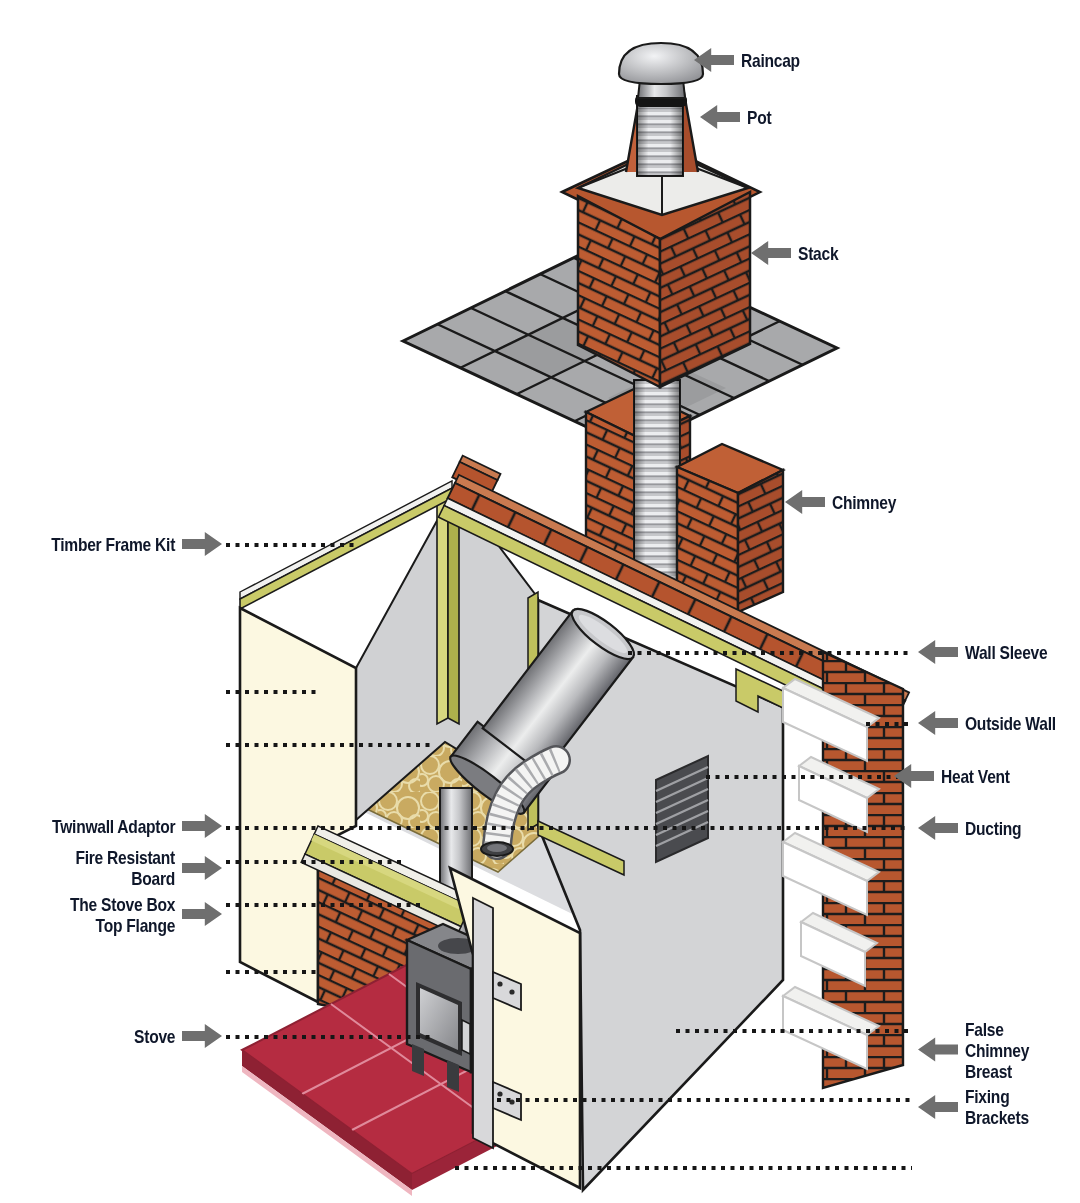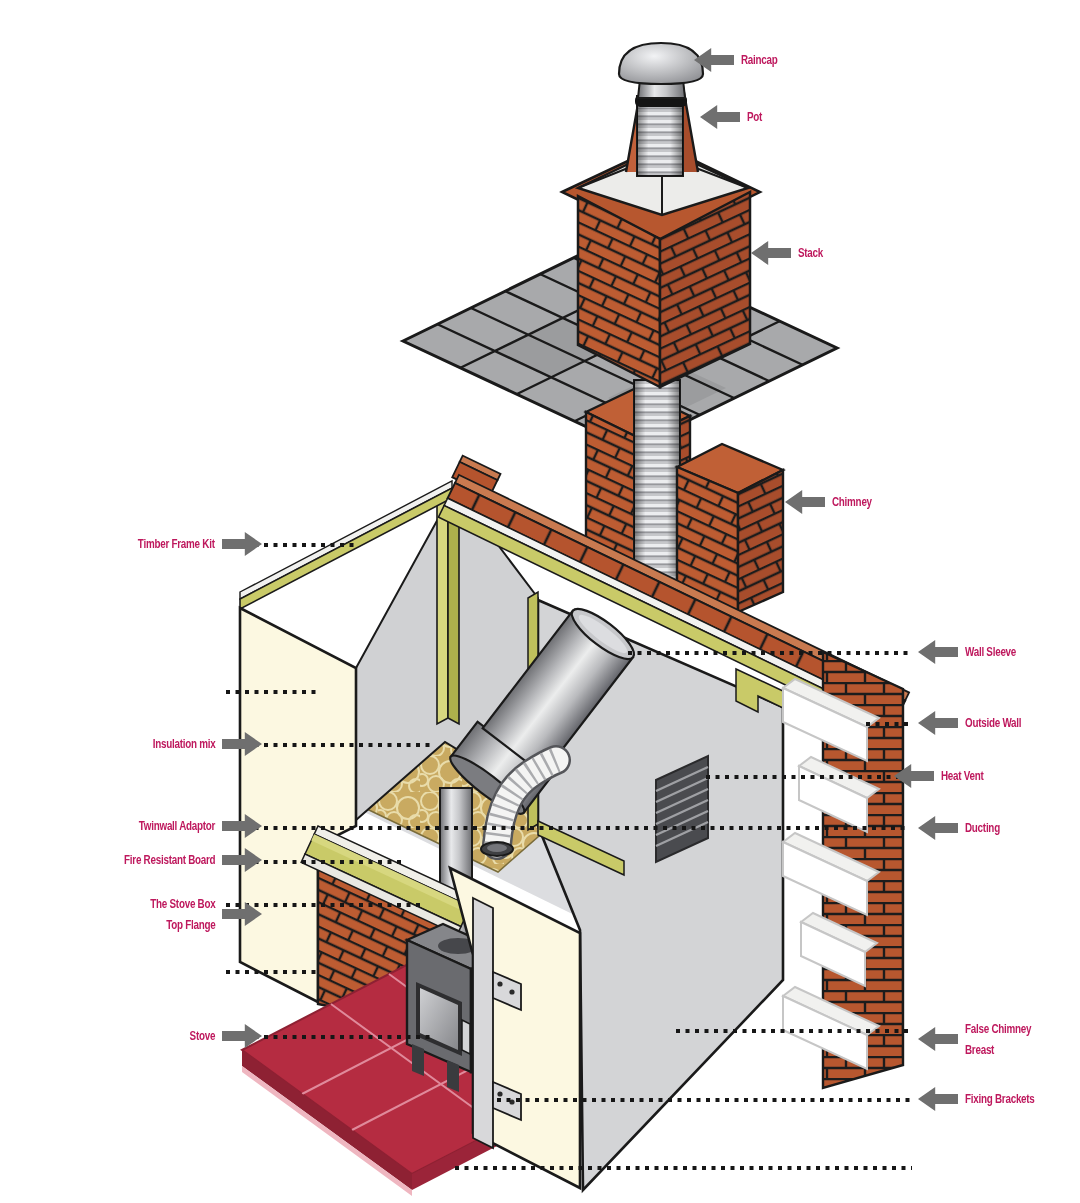--- a/index.html
+++ b/index.html
@@ -1,22 +1,22 @@
 <!DOCTYPE html>
 <html><head>
 <meta charset="utf-8">
 <style>
   html,body{margin:0;padding:0;background:#fff;}
   #stage{position:relative;width:1080px;height:1203px;overflow:hidden;background:#fff;
          font-family:"Liberation Sans",sans-serif;}
   #art{position:absolute;left:0;top:0;}
-  .label{position:absolute;display:flex;align-items:center;color:#be185d;font-weight:bold;
-         font-size:12px;line-height:21px;white-space:pre-line;}
+  .label{position:absolute;display:flex;align-items:center;color:#0f172a;font-weight:bold;
+         font-size:19px;line-height:21px;white-space:pre-line;}
   .label .txt{display:block;letter-spacing:-0.3px;}
-  .llabel{left:0;width:222px;justify-content:flex-end;padding-left:40px;}
+  .llabel{left:0;width:222px;justify-content:flex-end;}
   .llabel .txt{text-align:right;transform:scaleX(0.82);transform-origin:right center;margin-right:7px;}
   .rlabel .txt{text-align:left;transform:scaleX(0.82);transform-origin:left center;margin-left:7px;}
   .arrow{flex:0 0 auto;width:40px;height:26px;background:#6f6f6f;}
   .arrow.right{clip-path:polygon(0 31%,57% 31%,57% 4%,100% 50%,57% 96%,57% 69%,0 69%);}
   .arrow.left{clip-path:polygon(100% 31%,43% 31%,43% 4%,0 50%,43% 96%,43% 69%,100% 69%);}
   .twoline{align-items:center;}
   .twoline .arrow{margin-top:-2px;}
 </style>
 </head>
 <body>
@@ -266,24 +266,20 @@
     <line x1="676" y1="1031" x2="912" y2="1031"></line>
     <line x1="497" y1="1100" x2="912" y2="1100"></line>
     <line x1="455" y1="1168" x2="912" y2="1168"></line>
   </g>
 </svg>
 
 <div class="label llabel" style="top:531px">
   <span class="txt">Timber Frame Kit</span>
   <span class="arrow right"></span>
 </div>
-<div class="label llabel" style="top:731px">
-  <span class="txt">Insulation mix</span>
-  <span class="arrow right"></span>
-</div>
 <div class="label llabel" style="top:847px">
   <span class="txt">Fire Resistant Board</span>
   <span class="arrow right"></span>
 </div>
 <div class="label llabel" style="top:813px">
   <span class="txt">Twinwall Adaptor</span>
   <span class="arrow right"></span>
 </div>
 <div class="label llabel twoline" style="top:894px">
   <span class="txt">The Stove Box

